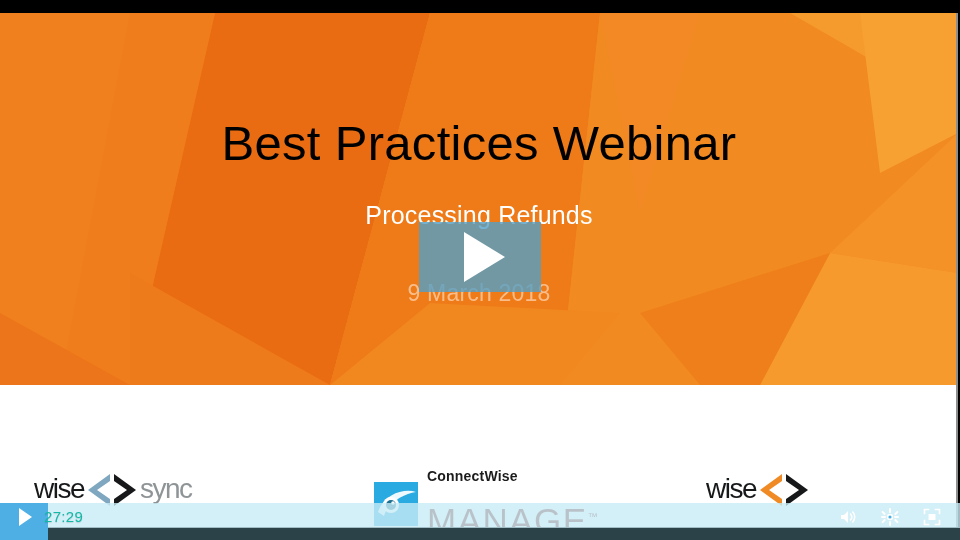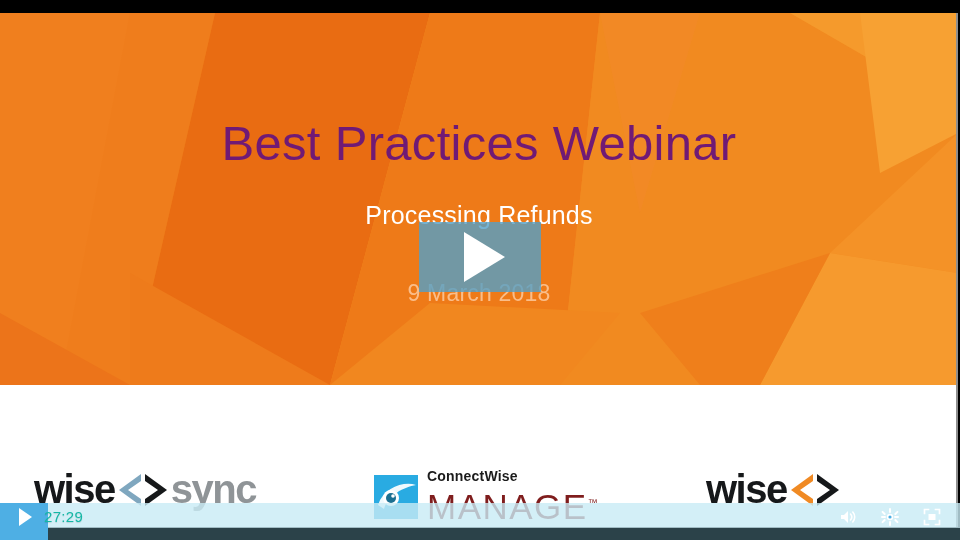--- a/index.html
+++ b/index.html
@@ -45,21 +45,21 @@
   .hero-text {
     position:absolute; left:0; top:0;
     width:958px; height:372px;
     text-align:center;
     z-index:3;
   }
   .slide-title {
     position:absolute; left:0; top:105px; width:958px;
     font-size:49px;
     font-weight:300;
-    color:#701a75;
+    color:#000000;
     letter-spacing:0.3px;
     line-height:1.05;
   }
   .slide-subtitle {
     position:absolute; left:0; top:188px; width:958px;
     font-size:25px;
     font-weight:300;
     color:#ffffff;
     letter-spacing:0.2px;
   }
@@ -83,37 +83,37 @@
   .logo {
     position:absolute;
     display:flex;
     align-items:center;
   }
   .logo-wisesync { left:34px;  top:84px; }
   .logo-connectwise { left:374px; top:84px; }
   .logo-wisepay  { left:706px; top:84px; }
 
   .wordmark {
-    font-size:40px;
-    font-weight:700;
+    font-size:28px;
+    font-weight:400;
     letter-spacing:-1.5px;
     line-height:1;
   }
   .wm-dark  { color:#16181a; }
   .wm-grey  { color:#8f9497; }
   .wm-orange{ color:#f08a24; }
 
   .chevron { width:56px; height:40px; position:relative; top:1px; }
 
   
   .cw-mark { width:44px; height:44px; margin-right:9px; }
   .cw-text { display:flex; flex-direction:column; justify-content:center; }
   .cw-top {
     font-size:14px; font-weight:bold; color:#1b1b1b;
-    letter-spacing:0.2px; line-height:1; margin-bottom:6px;
+    letter-spacing:0.2px; line-height:1; margin-bottom:20px;
   }
   .cw-bottom {
     font-size:35px; font-weight:300; color:#7f1d1d;
     letter-spacing:1.5px; line-height:1;
     position:relative;
   }
   .cw-tm {
     font-size:10px; vertical-align:super; letter-spacing:0;
   }
 

